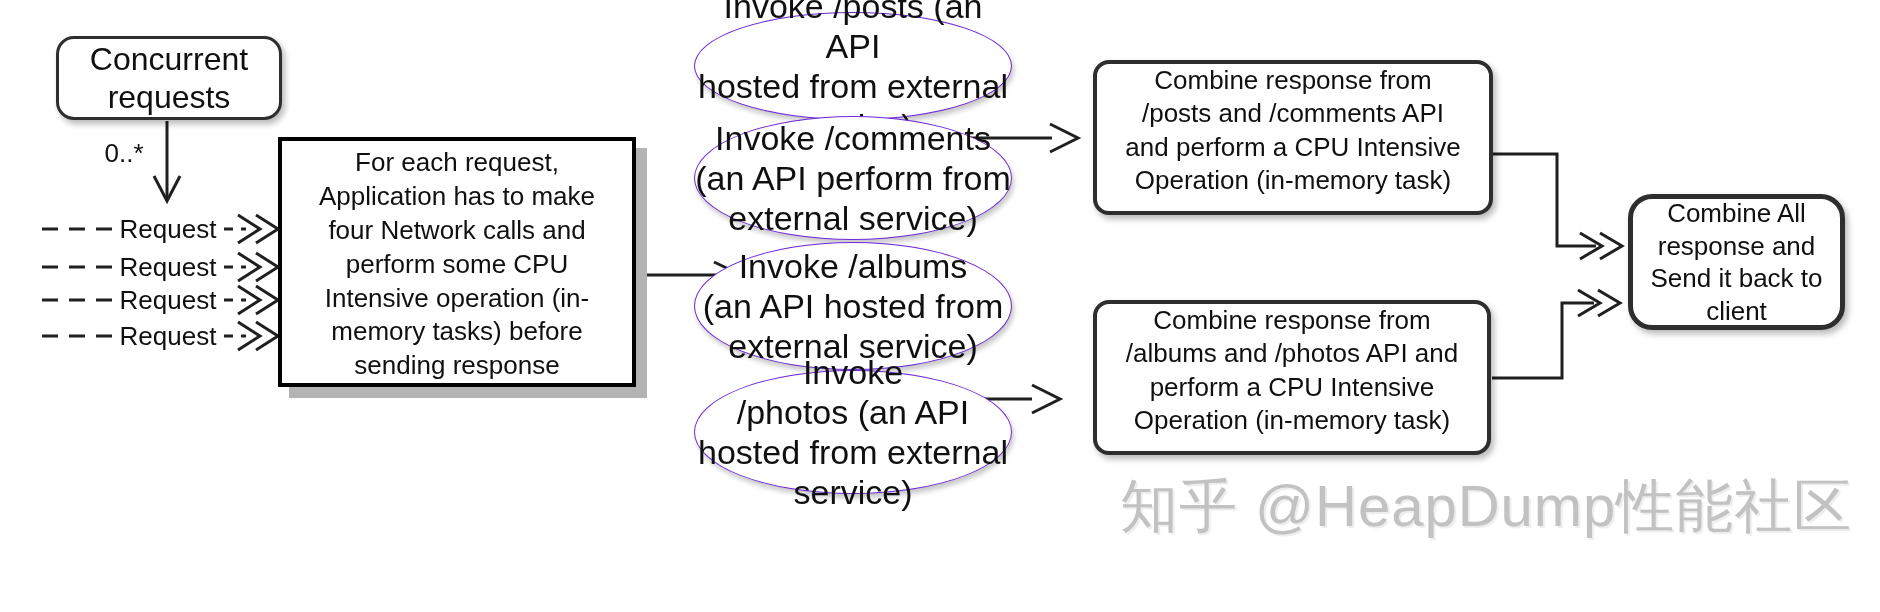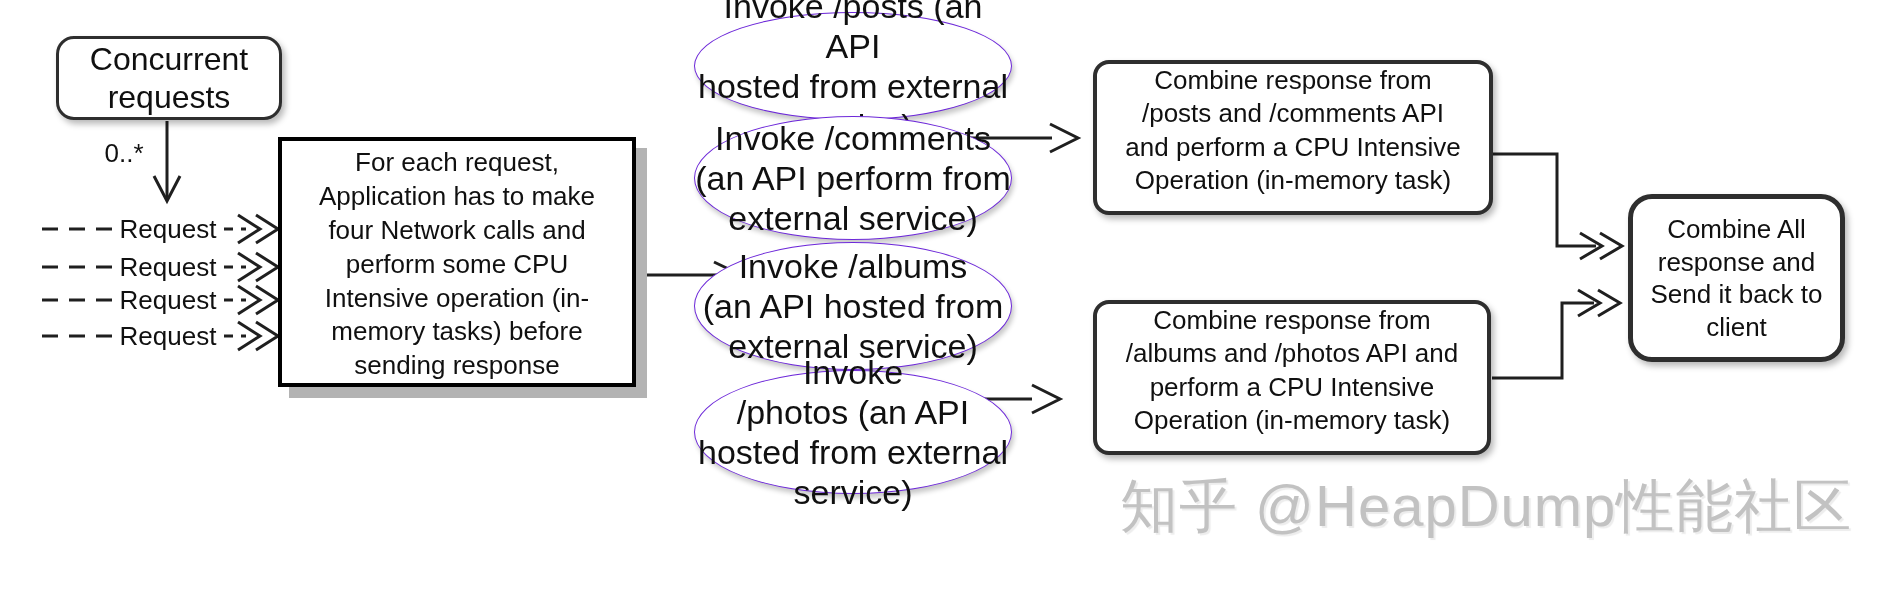--- a/index.html
+++ b/index.html
@@ -23,21 +23,21 @@
   .appbox{left:278px;top:137px;width:358px;height:250px;border:4px solid var(--app_border);
           box-shadow:11px 11px 0 var(--app_shadow);font-size:26px;line-height:1.3;align-items:flex-end;}
   .ellipse{border:1px solid #6d28d9;border-radius:50%;box-shadow:2px 4px 5px rgba(0,0,0,.22);
            font-size:34px;line-height:1.18;}
   .e1{left:694px;top:12px;width:318px;height:108px;}
   .e2{left:694px;top:116px;width:318px;height:124px;}
   .e3{left:694px;top:242px;width:318px;height:128px;}
   .e4{left:694px;top:370px;width:318px;height:124px;}
   .combine1{left:1093px;top:60px;width:400px;height:155px;font-size:26px;line-height:1.27;padding-bottom:14px;}
   .combine2{left:1093px;top:300px;width:398px;height:155px;font-size:26px;line-height:1.27;padding-bottom:14px;}
-  .final{left:1628px;top:194px;width:217px;height:168px;border-width:5px;border-radius:24px;
+  .final{left:1628px;top:194px;width:217px;height:136px;border-width:5px;border-radius:24px;
          font-size:26px;line-height:1.25;}
   .flowlabel{position:absolute;font-size:26px;color:var(--text);text-align:center;background:transparent;}
   .mult{left:92px;top:136px;width:64px;height:34px;line-height:34px;}
   .req{width:108px;height:34px;line-height:34px;left:114px;}
   .req.r1{top:212px;} .req.r2{top:250px;} .req.r3{top:283px;} .req.r4{top:319px;}
   .watermark{position:absolute;left:1120px;top:468px;width:730px;text-align:center;
              font-size:58px;letter-spacing:1px;color:var(--watermark);
              text-shadow:2px 2px 1px #ededed;white-space:nowrap;}
 </style>
 </head>

